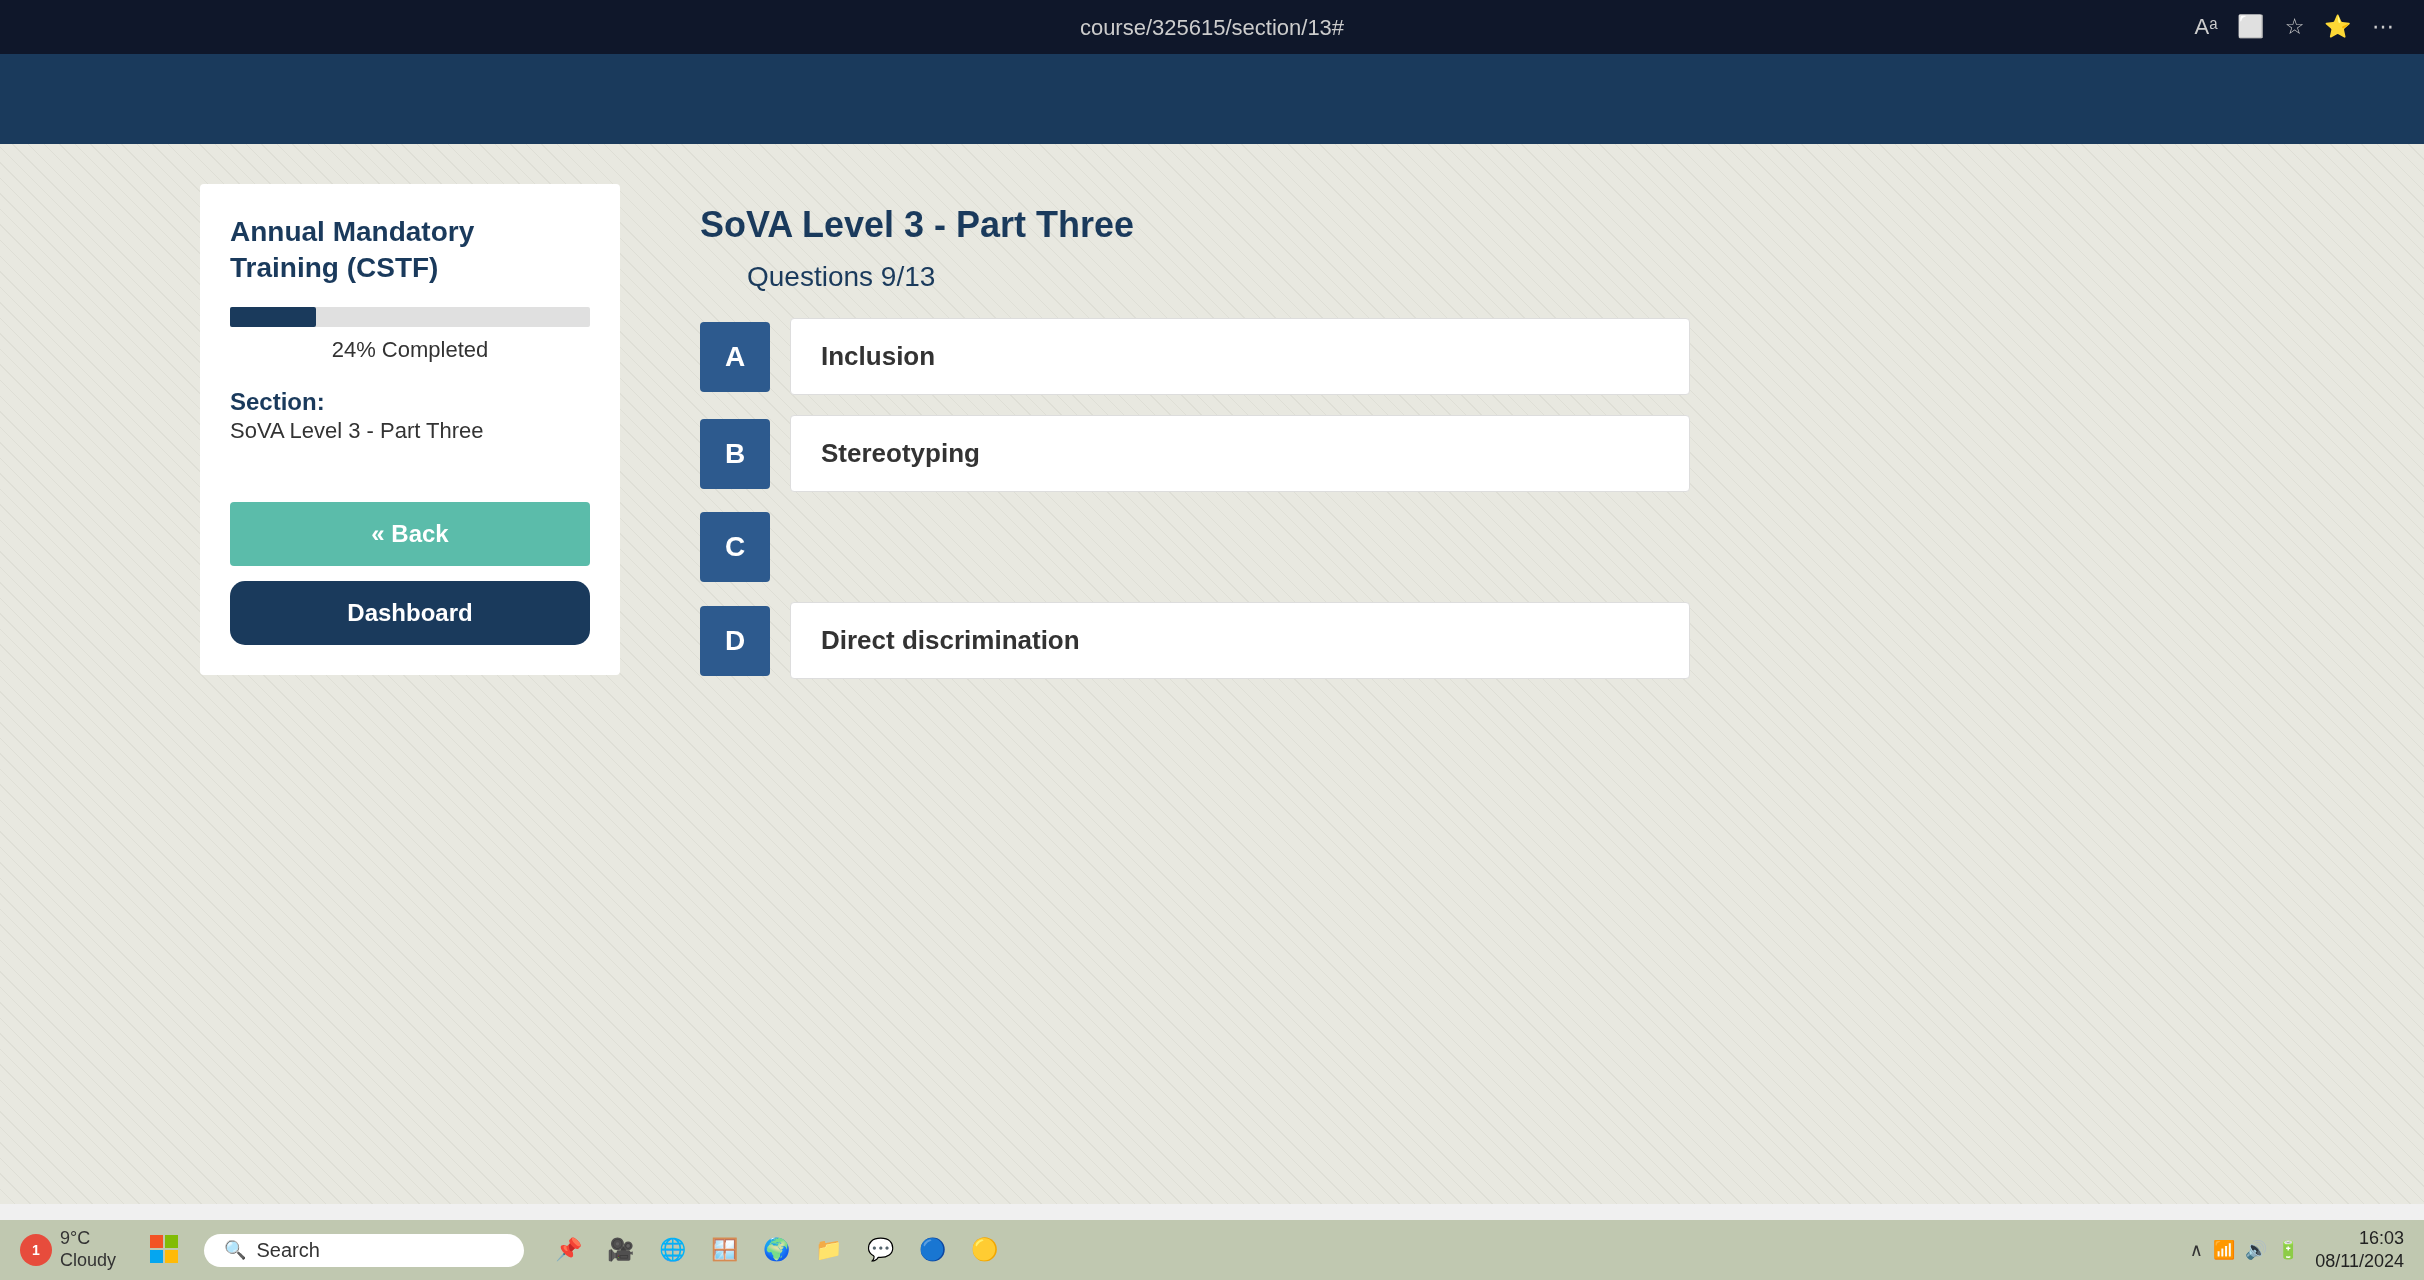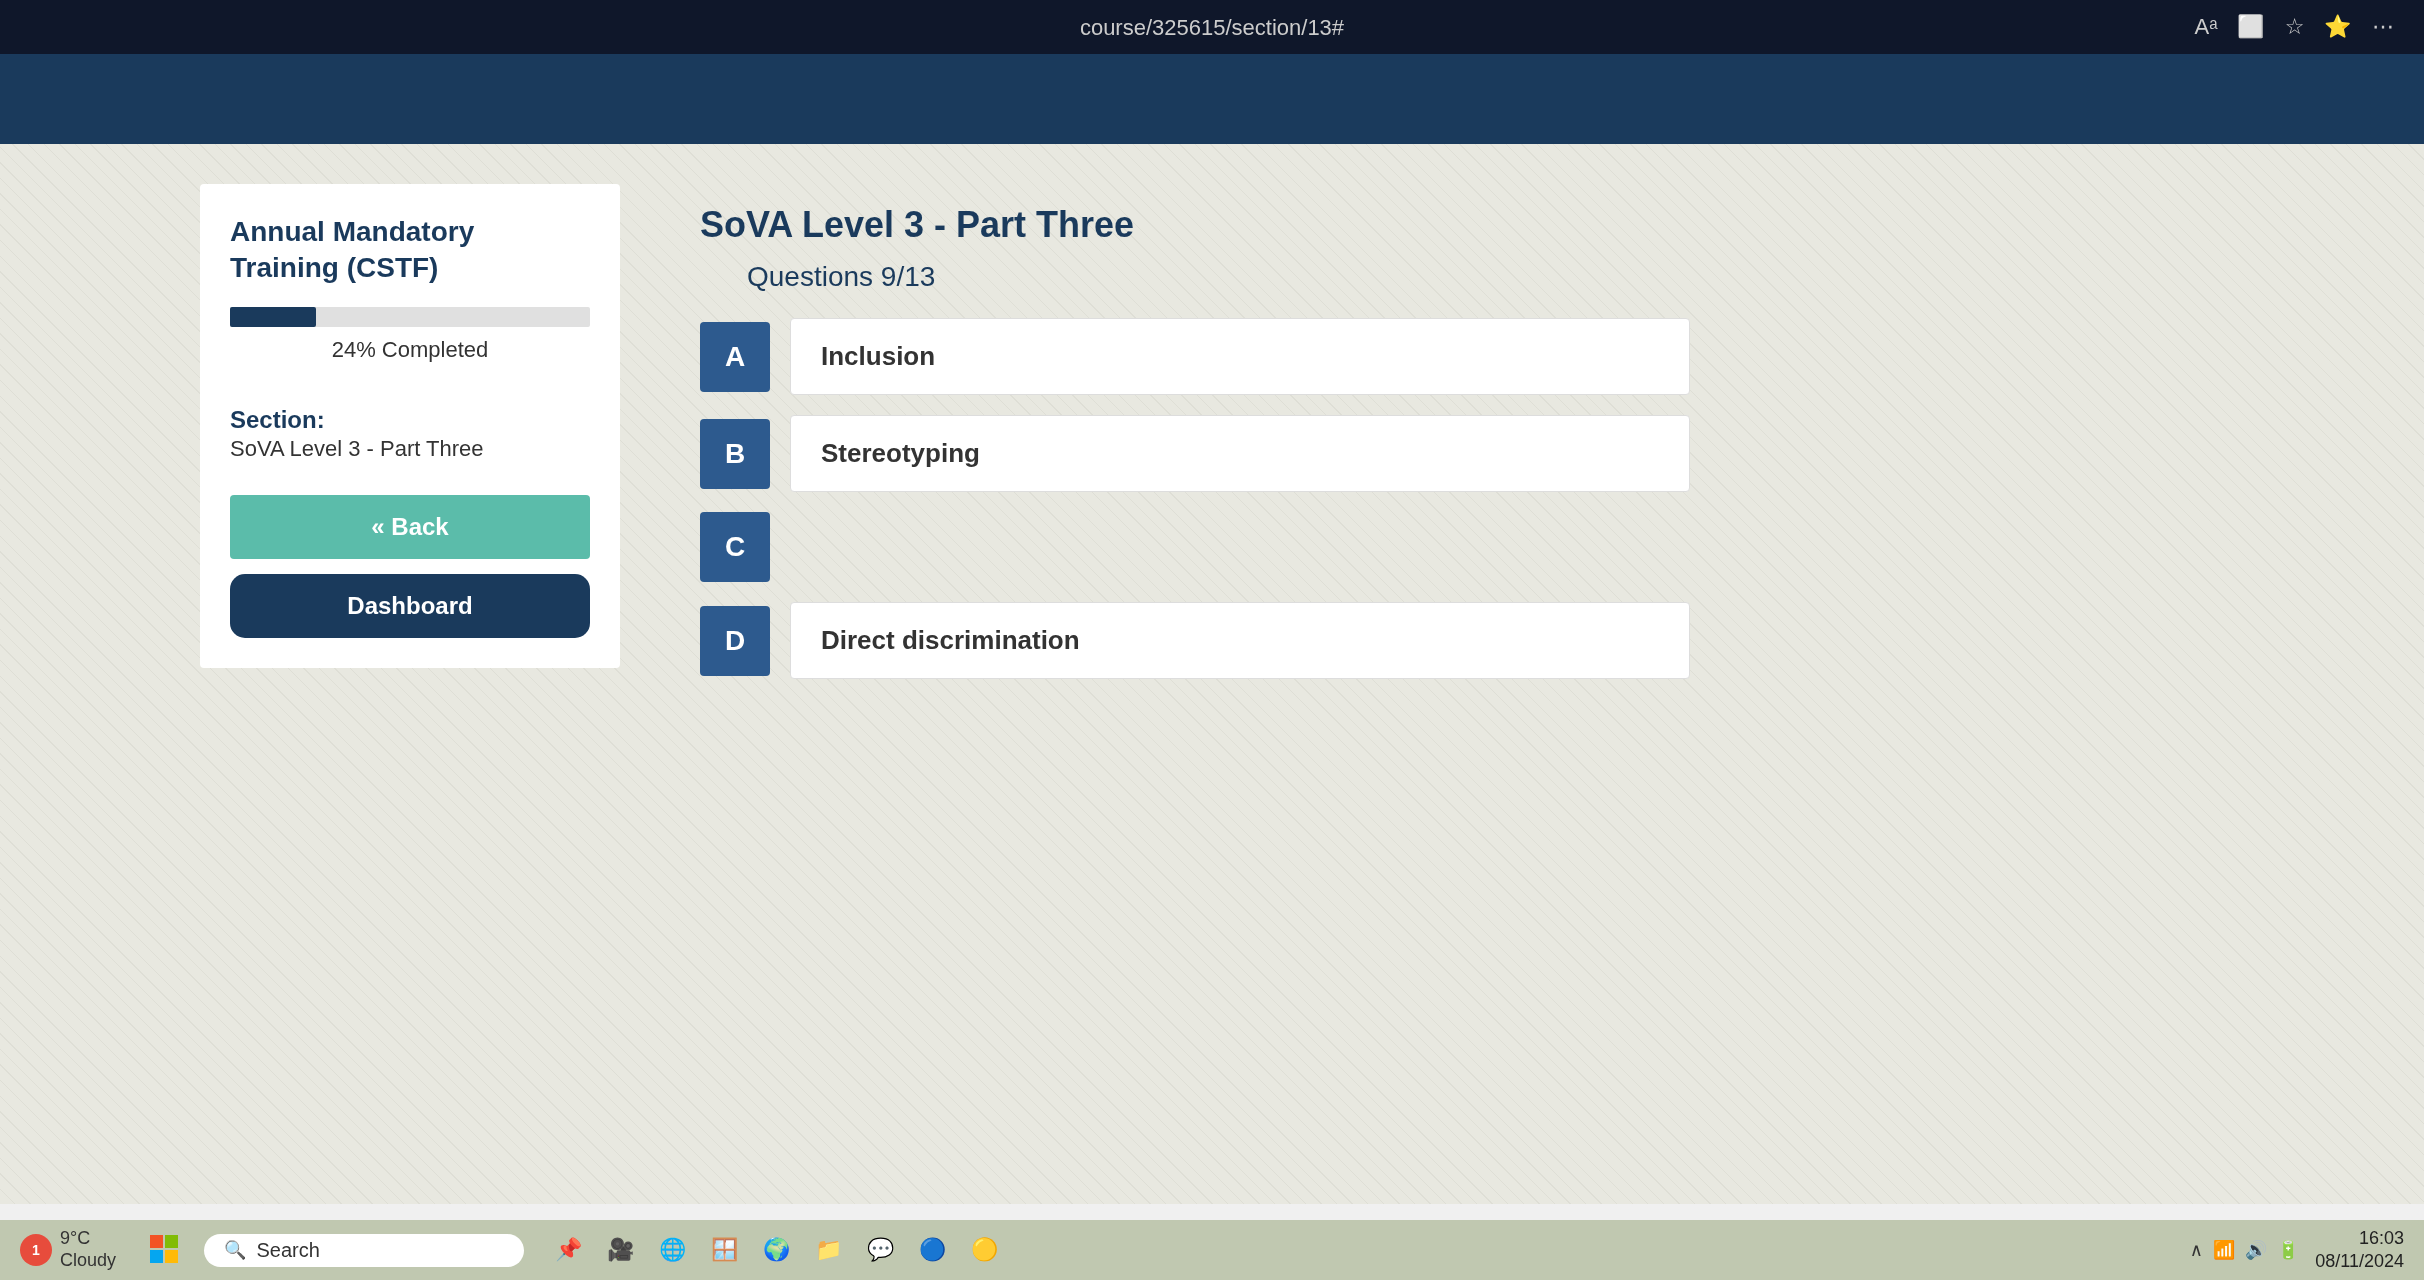--- a/index.html
+++ b/index.html
@@ -86,21 +86,21 @@
     .progress-bar-fill {
       height: 100%;
       background: #1a3a5c;
       width: 24%;
       border-radius: 2px;
     }
     .progress-text {
       font-size: 22px;
       color: #333;
       text-align: center;
-      margin-bottom: 43px;
+      margin-bottom: 25px;
     }
     .section-label {
       font-size: 24px;
       font-weight: bold;
       color: #1a3a5c;
     }
     .section-name {
       font-size: 22px;
       color: #333;
       margin-bottom: 30px;
@@ -111,20 +111,21 @@
       padding: 18px;
       background: #5bbcaa;
       color: white;
       border: none;
       border-radius: 4px;
       font-size: 24px;
       font-weight: bold;
       cursor: pointer;
       margin-bottom: 15px;
       text-align: center;
+      margin-top: 25px;
     }
     .btn-dashboard {
       width: 100%;
       padding: 18px;
       background: #1a3a5c;
       color: white;
       border: none;
       border-radius: 15px;
       font-size: 24px;
       font-weight: bold;

